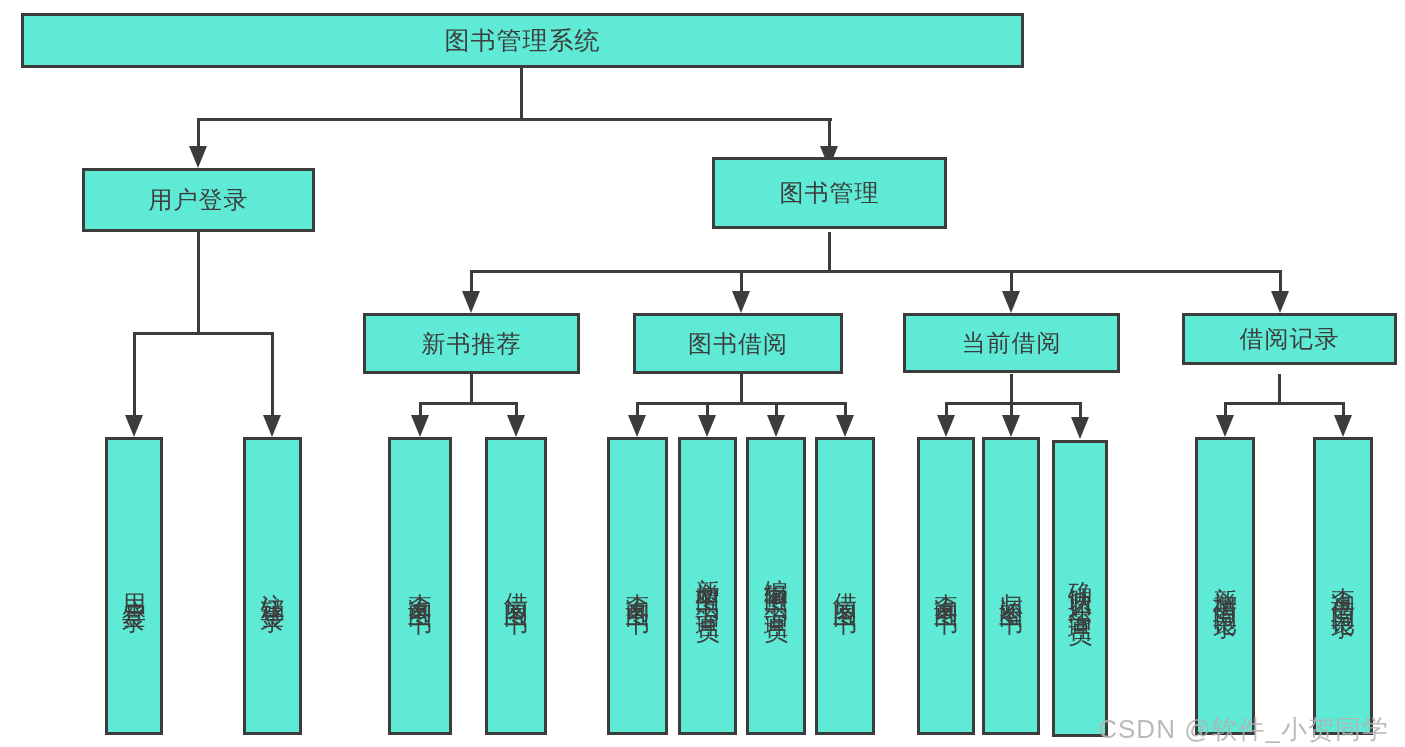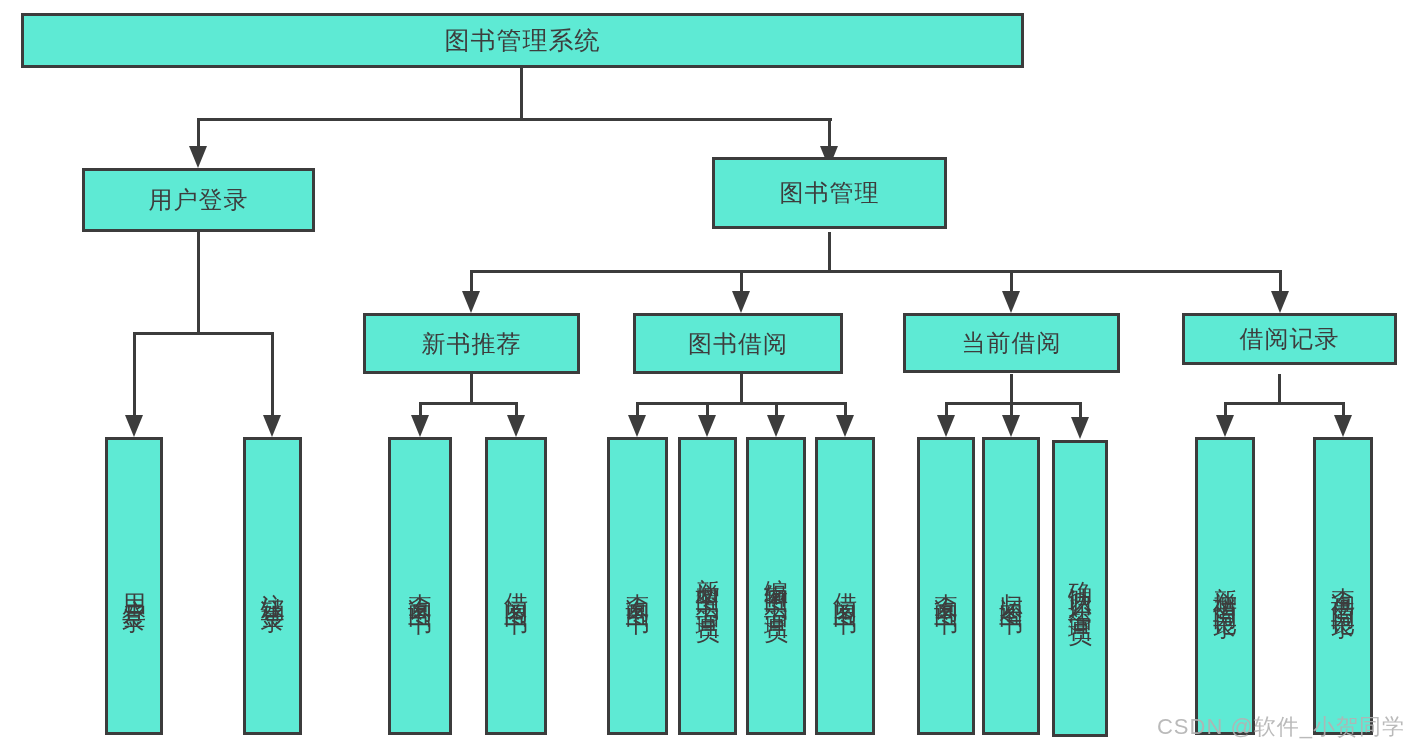--- a/index.html
+++ b/index.html
@@ -35,22 +35,22 @@
   .arrow {
     position: absolute;
     width: 0; height: 0;
     border-left: 9px solid transparent;
     border-right: 9px solid transparent;
     border-top: 22px solid var(--line, #3c3c3c);
   }
   .watermark {
     position: absolute;
     top: 712px;
-    right: 0;
-    font-size: 22px;
+    right: 16px;
+    font-size: 26px;
     color: var(--watermark, #b3b3b3);
     opacity: 0.9;
     letter-spacing: 1px;
     z-index: 5;
     white-space: nowrap;
     text-align: right;
   }
 </style>
 </head>
 <body>

